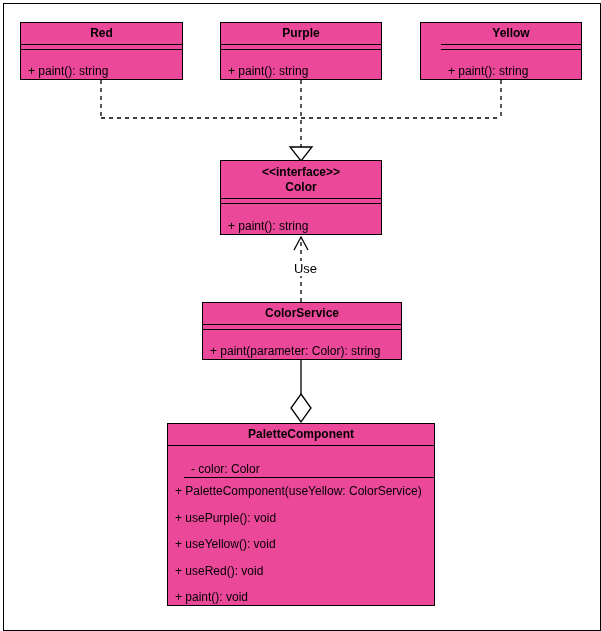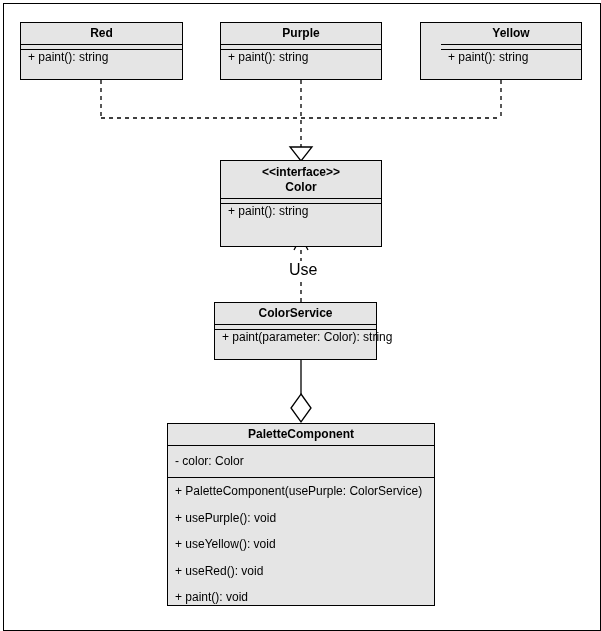--- a/index.html
+++ b/index.html
@@ -19,21 +19,21 @@
     box-sizing: border-box;
     pointer-events: none;
   }
   #connector-layer {
     position: absolute;
     left: 0; top: 0;
     width: 601px; height: 631px;
   }
   .uml-class {
     position: absolute;
-    background: #e5e5e5;
+    background: #ec4899;
     border: 1.5px solid #000000;
     box-sizing: border-box;
     display: flex;
     flex-direction: column;
     font-size: 12px;
     line-height: 15px;
   }
   .uml-title {
     flex: 0 0 auto;
     display: flex;
@@ -46,54 +46,55 @@
   }
   .uml-empty-compartment {
     flex: 0 0 auto;
     height: 4px;
     border-bottom: 1px solid #000000;
   }
   .uml-attrs {
     flex: 0 0 auto;
     display: flex;
     flex-direction: column;
-    justify-content: center;
+    justify-content: flex-end;
     padding-left: 7px;
     border-bottom: 1px solid #000000;
+    margin-left: 16px;
   }
   .uml-members {
     flex: 1 1 auto;
     display: flex;
     flex-direction: column;
-    justify-content: flex-start;
+    justify-content: flex-end;
     padding-left: 7px;
   }
   .uml-members.spread .uml-member { line-height: 26.5px; }
   .uml-member { white-space: nowrap; }
 
   
   #class-red            { left: 20px;  top: 22px;  width: 163px; height: 58px; }
   #class-purple         { left: 220px; top: 22px;  width: 162px; height: 58px; }
   #class-yellow         { left: 420px; top: 22px;  width: 162px; height: 58px; padding-left: 20px; }
-  #interface-color      { left: 220px; top: 160px; width: 162px; height: 87px; }
-  #class-colorservice   { left: 214px; top: 302px; width: 163px; height: 58px; }
+  #interface-color      { left: 220px; top: 160px; width: 162px; height: 75px; }
+  #class-colorservice   { left: 202px; top: 302px; width: 200px; height: 58px; }
   #class-palette        { left: 167px; top: 423px; width: 268px; height: 183px; }
 
   #class-red .uml-title,
   #class-purple .uml-title,
   #class-yellow .uml-title,
   #class-colorservice .uml-title { height: 21px; }
   #interface-color .uml-title { height: 37px; }
   #class-palette .uml-title { height: 21px; }
   #class-palette .uml-attrs { height: 31px; }
 
   .edge-label {
     position: absolute;
     background: #ffffff;
-    font-size: 16px;
+    font-size: 13px;
     padding: 0 2px;
     text-align: right;
   }
   #use-label { left: 287px; top: 261px; width: 28px; }
 </style>
 </head>
 <body>
 
 <div id="canvas">
 
@@ -158,21 +159,21 @@
       <div class="uml-member">+ paint(parameter: Color): string</div>
     </div>
   </div>
 
   <div class="uml-class" id="class-palette">
     <div class="uml-title">PaletteComponent</div>
     <div class="uml-attrs">
       <div class="uml-member">- color: Color</div>
     </div>
     <div class="uml-members spread">
-      <div class="uml-member">+ PaletteComponent(usePurple: ColorService)</div>
+      <div class="uml-member">+ PaletteComponent(useYellow: ColorService)</div>
       <div class="uml-member">+ usePurple(): void</div>
       <div class="uml-member">+ useYellow(): void</div>
       <div class="uml-member">+ useRed(): void</div>
       <div class="uml-member">+ paint(): void</div>
     </div>
   </div>
 
 </div>
 
 </body></html>

